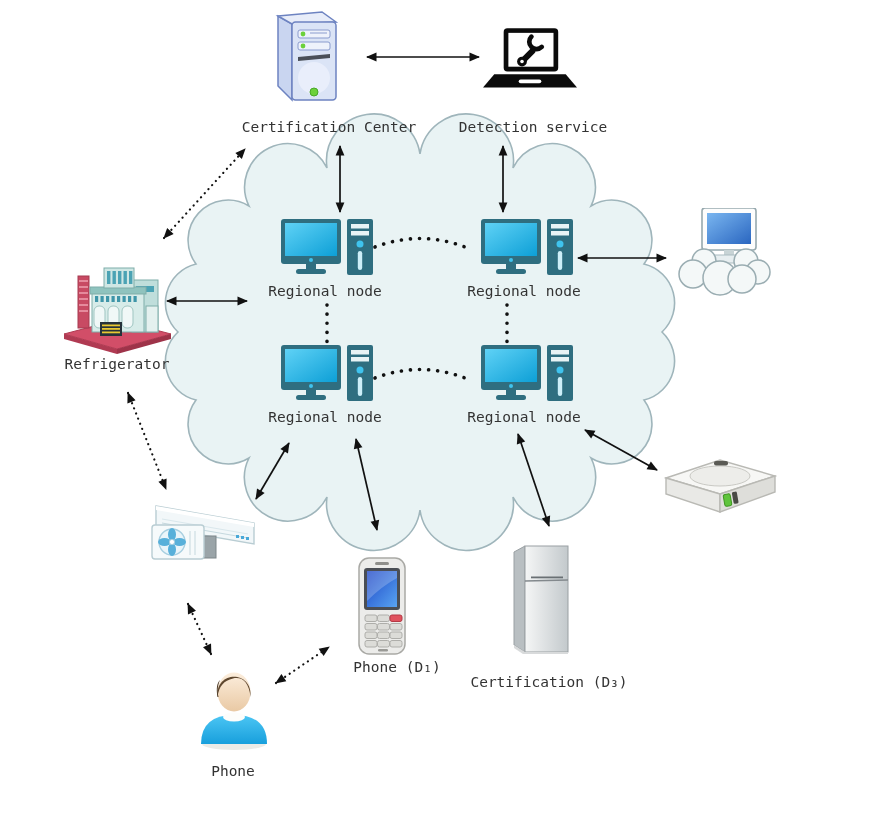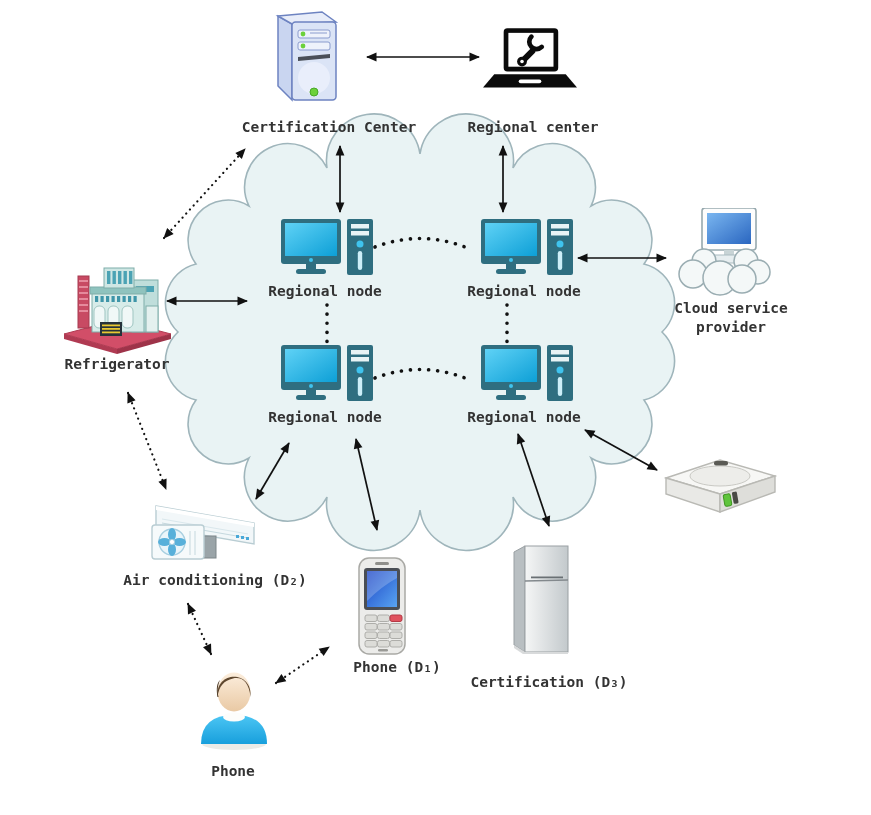--- a/index.html
+++ b/index.html
@@ -1,19 +1,18 @@
 <!DOCTYPE html>
 <html><head>
 <meta charset="utf-8">
 <style>
   html,body{margin:0;padding:0;background:#ffffff;}
   .canvas{
     position:relative;width:871px;height:815px;background:#ffffff;overflow:hidden;
     font-family:"DejaVu Sans Mono","Liberation Mono",monospace;
-    font-weight:bold;
   }
   .layer{position:absolute;left:0;top:0;width:871px;height:815px;}
   .node{position:absolute;}
   .node svg{width:100%;height:100%;display:block;}
   .lbl{
     position:absolute;transform:translateX(-50%);
     font-size:14.5px;color:#333;white-space:nowrap;line-height:1.2;
   }
   .lbl2{
     position:absolute;transform:translateX(-50%);
@@ -324,25 +323,23 @@
       <ellipse cx="44" cy="84" rx="32" ry="6" fill="#ebebe7"></ellipse>
       <path d="M11,84 Q11,55 44,55 Q77,55 77,84 Z" fill="url(#shirt)"></path>
       <ellipse cx="44" cy="57" rx="11" ry="4.5" fill="#fdfdfb"></ellipse>
       <ellipse cx="44" cy="32" rx="16.5" ry="19.5" fill="url(#face)"></ellipse>
       <path d="M27.5,37 C25,10 63,10 60.5,37 C59,22 52,16.5 43,18.5 C34,20.5 29,26 27.5,37 Z" fill="#5f472e"></path>
       <path d="M27.5,37 C26,28 27,23 30,20 C27,27 27.5,32 28.5,37 Z" fill="#4e3a25"></path>
     </svg>
   </div>
 
   <div class="lbl" style="left:329px;top:119px">Certification Center</div>
-  <div class="lbl" style="left:533px;top:119px">Regional center</div>
+  <div class="lbl" style="left:533px;top:119px">Detection service</div>
   <div class="lbl" style="left:325px;top:283px">Regional node</div>
   <div class="lbl" style="left:524px;top:283px">Regional node</div>
   <div class="lbl" style="left:325px;top:409px">Regional node</div>
   <div class="lbl" style="left:524px;top:409px">Regional node</div>
   <div class="lbl" style="left:117px;top:356px">Refrigerator</div>
-  <div class="lbl2" style="left:731px;top:299px">Cloud service provider</div>
-  <div class="lbl" style="left:215px;top:572px">Air conditioning (D₂)</div>
   <div class="lbl" style="left:397px;top:659px">Phone (D₁)</div>
   <div class="lbl" style="left:549px;top:674px">Certification (D₃)</div>
   <div class="lbl" style="left:233px;top:763px">Phone</div>
 
 </div>
 
 </body></html>

